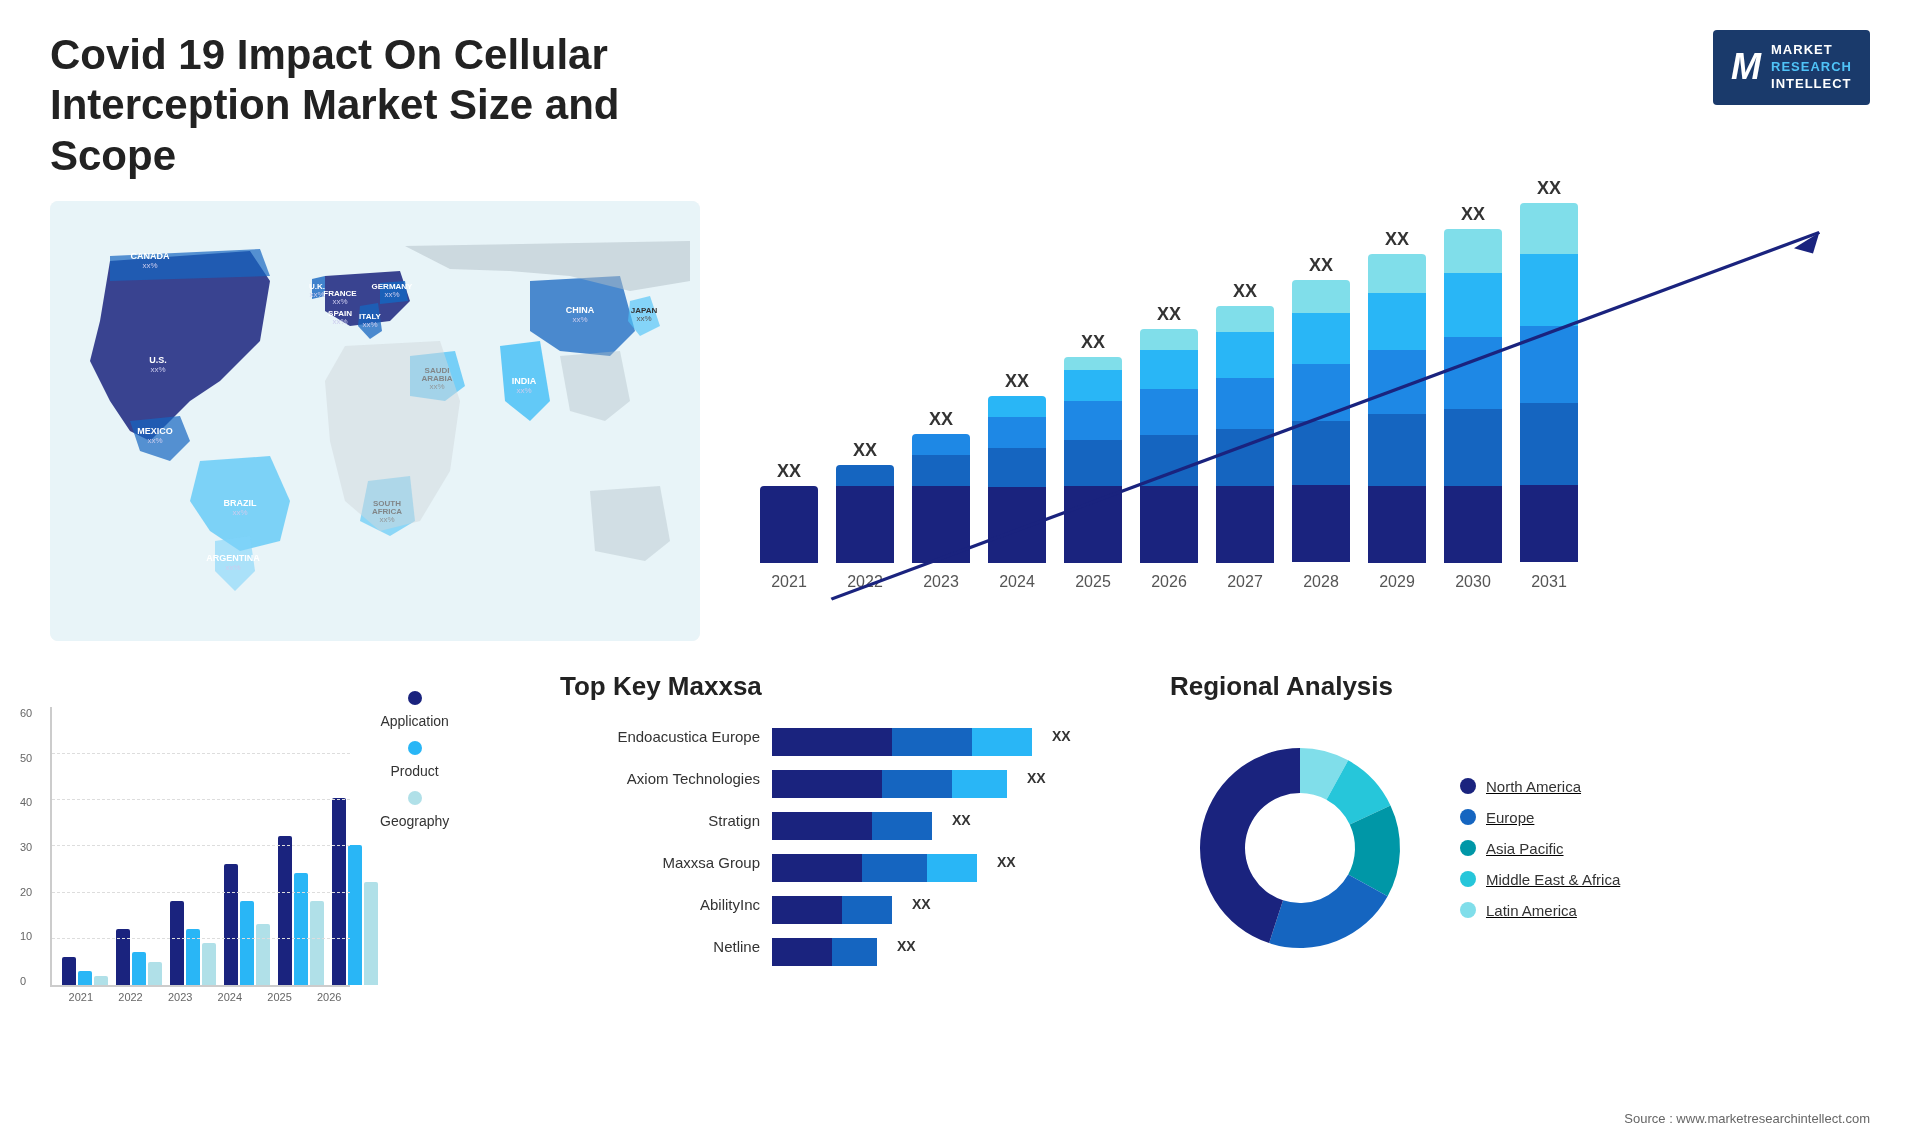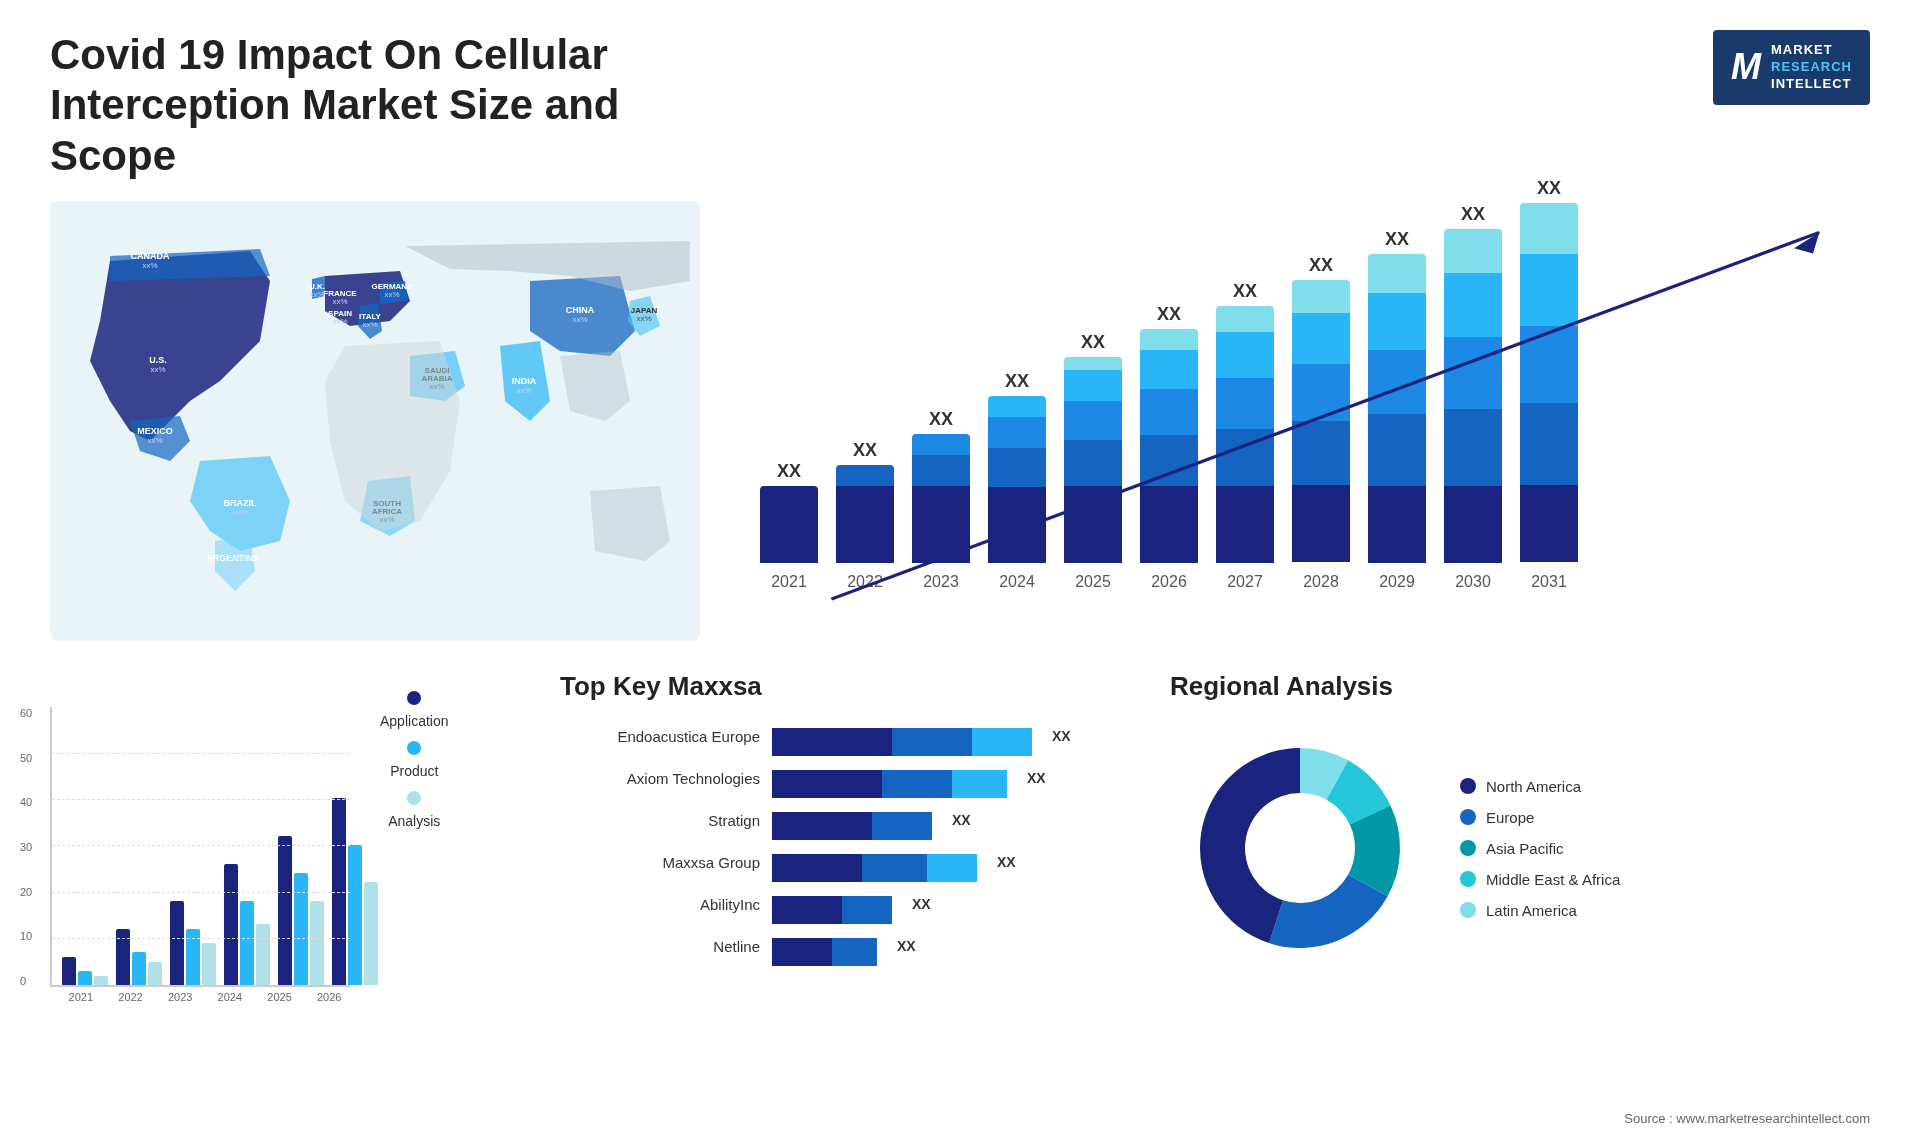--- a/index.html
+++ b/index.html
@@ -258,20 +258,21 @@
 
     
     .regional-container {
       flex: 1;
     }
     .donut-area {
       display: flex;
       align-items: center;
       gap: 30px;
       margin-top: 10px;
+      text-decoration: underline;
     }
     .donut-svg {
       width: 260px;
       height: 260px;
       flex-shrink: 0;
     }
     .regional-legend {
       display: flex;
       flex-direction: column;
       gap: 14px;
@@ -605,21 +606,21 @@
             <div class="legend-item">
               <div class="legend-dot" style="background: rgb(26, 35, 126);"></div>
               <span>Application</span>
             </div>
             <div class="legend-item">
               <div class="legend-dot" style="background: rgb(41, 182, 246);"></div>
               <span>Product</span>
             </div>
             <div class="legend-item">
               <div class="legend-dot" style="background: rgb(176, 224, 232);"></div>
-              <span>Analysis</span>
+              <span>Geography</span>
             </div>
           </div>
       </div>
     </div>
 
     <div class="players-container">
       <div class="section-title">Top Key Maxxsa</div>
       <div class="players-list" id="players-list">
           <div class="player-row">
             <div class="player-name">Endoacustica Europe</div>

